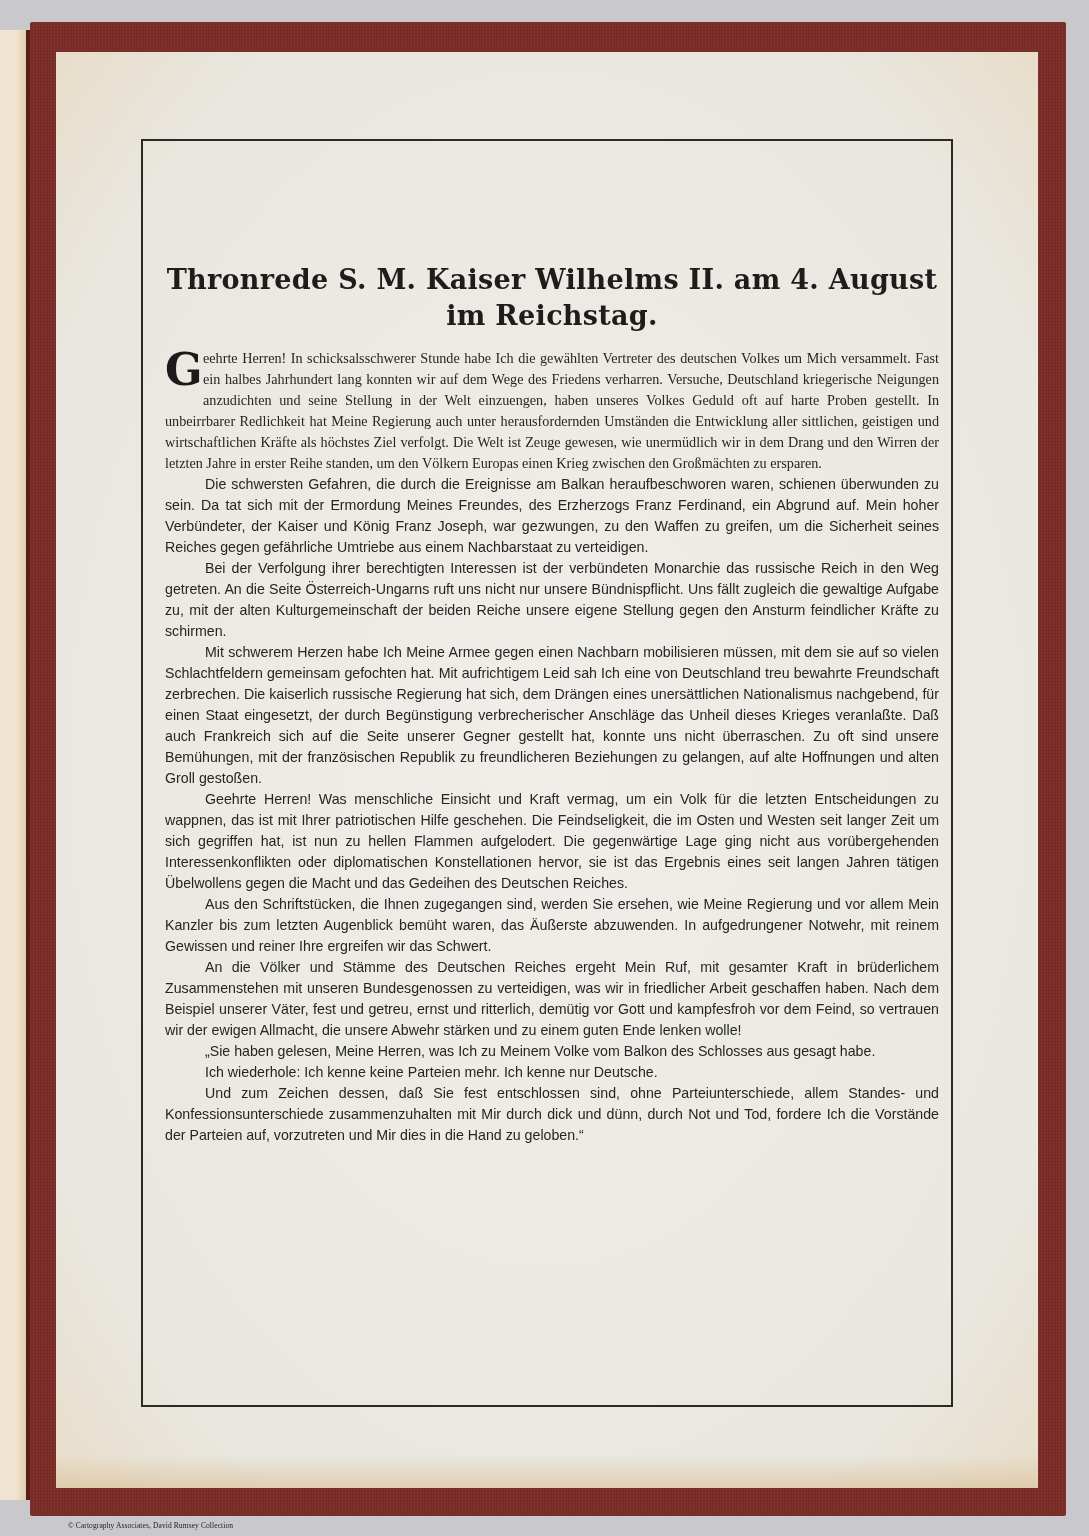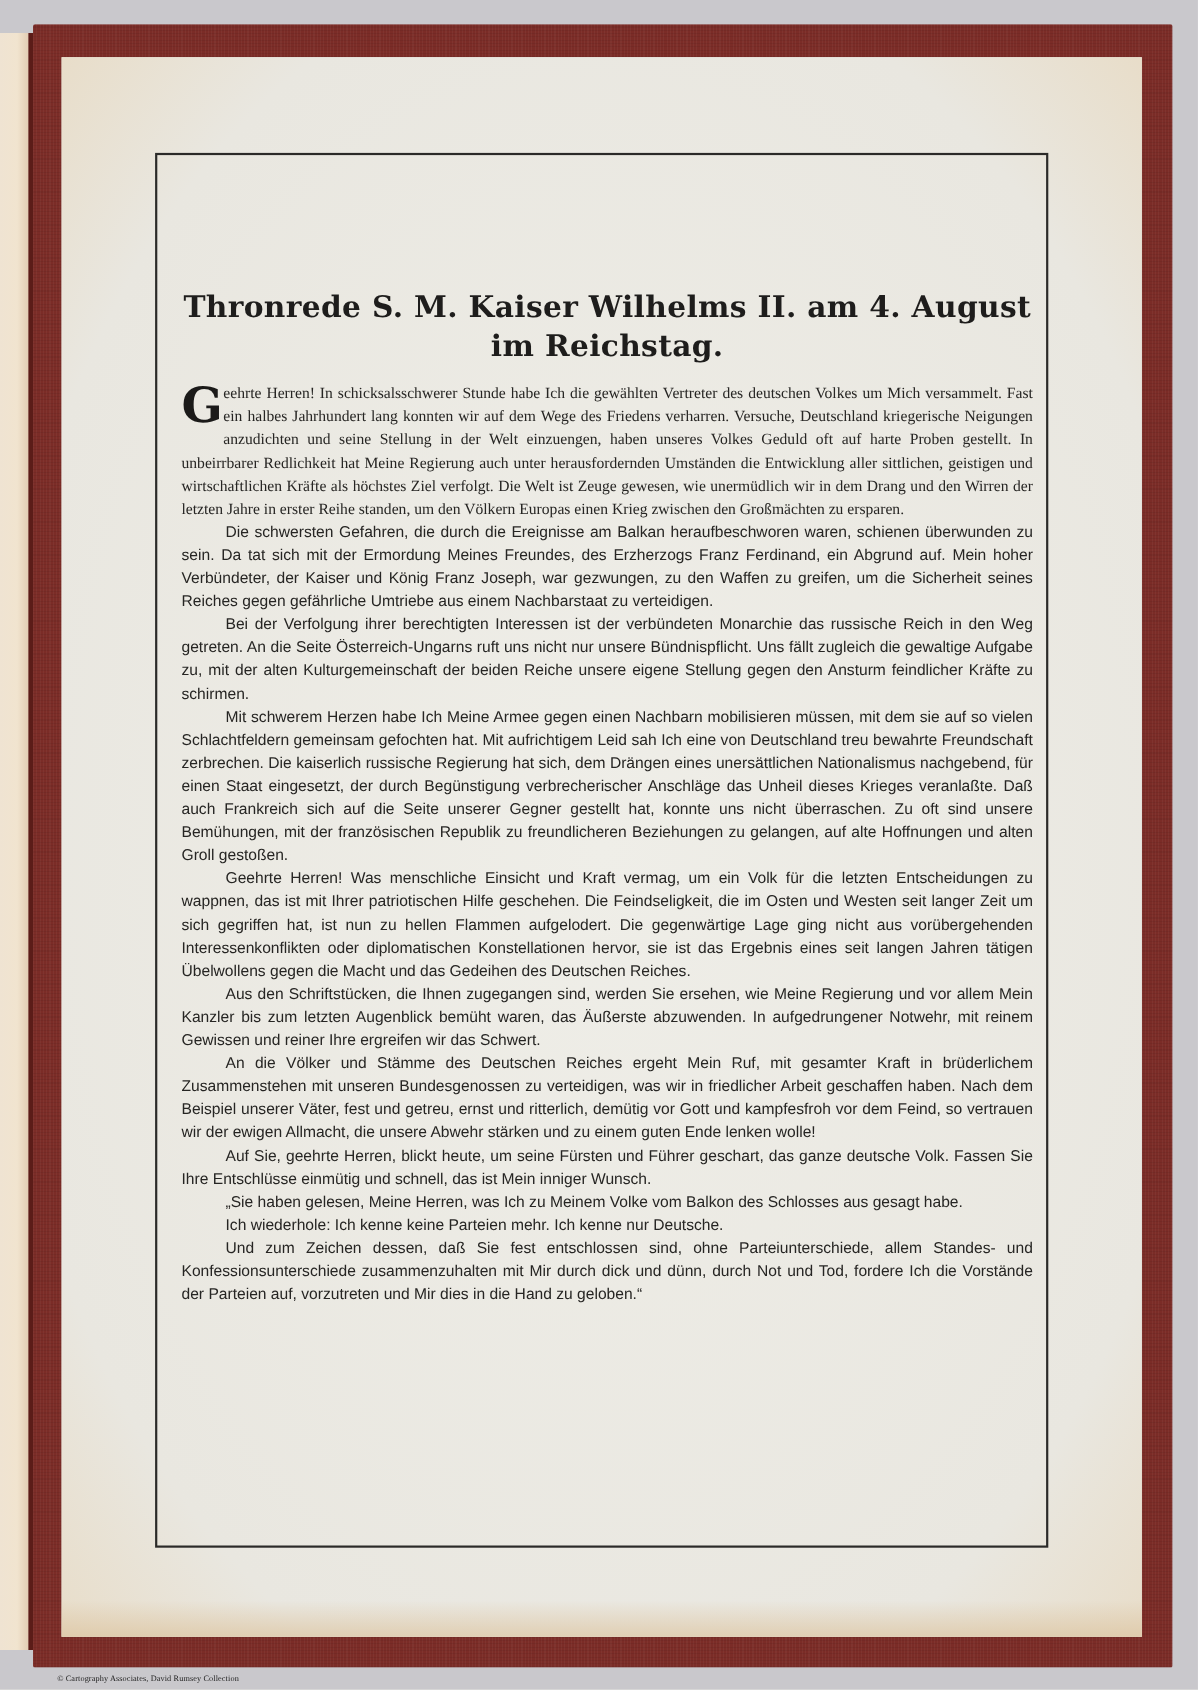--- a/index.html
+++ b/index.html
@@ -65,21 +65,21 @@
     float: left;
     font-family: "DejaVu Serif", serif;
     font-weight: bold;
     font-size: 44px; line-height: 40px;
     width: 34px; height: 42px;
     margin: 2px 4px 0 0;
     color: #1b1a19;
   }
   .first-rest { padding-left: 0; font-family: Liberation Serif, serif; }
   .credit {
-    position: absolute; left: 52px; top: 1521px;
+    position: absolute; left: 68px; top: 1521px;
     font-family: "Liberation Serif", serif;
     font-size: 7.5px; color: #222;
     letter-spacing: 0.1px;
   }
 </style>
 </head>
 <body>
 
 <div class="left-page"></div>
 <div class="left-page-spine"></div>
@@ -95,20 +95,19 @@
   <div>
     <p class="para first">
       <span class="dropcap">G</span><span class="first-rest">eehrte Herren! In schicksalsschwerer Stunde habe Ich die gewählten Vertreter des deutschen Volkes um Mich versammelt. Fast ein halbes Jahrhundert lang konnten wir auf dem Wege des Friedens verharren. Versuche, Deutschland kriegerische Neigungen anzudichten und seine Stellung in der Welt einzuengen, haben unseres Volkes Geduld oft auf harte Proben gestellt. In unbeirrbarer Redlichkeit hat Meine Regierung auch unter herausfordernden Umständen die Entwicklung aller sittlichen, geistigen und wirtschaftlichen Kräfte als höchstes Ziel verfolgt. Die Welt ist Zeuge gewesen, wie unermüdlich wir in dem Drang und den Wirren der letzten Jahre in erster Reihe standen, um den Völkern Europas einen Krieg zwischen den Großmächten zu ersparen.</span>
     </p>
     <p class="para">Die schwersten Gefahren, die durch die Ereignisse am Balkan heraufbeschworen waren, schienen überwunden zu sein. Da tat sich mit der Ermordung Meines Freundes, des Erzherzogs Franz Ferdinand, ein Abgrund auf. Mein hoher Verbündeter, der Kaiser und König Franz Joseph, war gezwungen, zu den Waffen zu greifen, um die Sicherheit seines Reiches gegen gefährliche Umtriebe aus einem Nachbarstaat zu verteidigen.</p>
     <p class="para">Bei der Verfolgung ihrer berechtigten Interessen ist der verbündeten Monarchie das russische Reich in den Weg getreten. An die Seite Österreich-Ungarns ruft uns nicht nur unsere Bündnispflicht. Uns fällt zugleich die gewaltige Aufgabe zu, mit der alten Kulturgemeinschaft der beiden Reiche unsere eigene Stellung gegen den Ansturm feindlicher Kräfte zu schirmen.</p>
     <p class="para">Mit schwerem Herzen habe Ich Meine Armee gegen einen Nachbarn mobilisieren müssen, mit dem sie auf so vielen Schlachtfeldern gemeinsam gefochten hat. Mit aufrichtigem Leid sah Ich eine von Deutschland treu bewahrte Freundschaft zerbrechen. Die kaiserlich russische Regierung hat sich, dem Drängen eines unersättlichen Nationalismus nachgebend, für einen Staat eingesetzt, der durch Begünstigung verbrecherischer Anschläge das Unheil dieses Krieges veranlaßte. Daß auch Frankreich sich auf die Seite unserer Gegner gestellt hat, konnte uns nicht überraschen. Zu oft sind unsere Bemühungen, mit der französischen Republik zu freundlicheren Beziehungen zu gelangen, auf alte Hoffnungen und alten Groll gestoßen.</p>
     <p class="para">Geehrte Herren! Was menschliche Einsicht und Kraft vermag, um ein Volk für die letzten Entscheidungen zu wappnen, das ist mit Ihrer patriotischen Hilfe geschehen. Die Feindseligkeit, die im Osten und Westen seit langer Zeit um sich gegriffen hat, ist nun zu hellen Flammen aufgelodert. Die gegenwärtige Lage ging nicht aus vorübergehenden Interessenkonflikten oder diplomatischen Konstellationen hervor, sie ist das Ergebnis eines seit langen Jahren tätigen Übelwollens gegen die Macht und das Gedeihen des Deutschen Reiches.</p>
     <p class="para">Aus den Schriftstücken, die Ihnen zugegangen sind, werden Sie ersehen, wie Meine Regierung und vor allem Mein Kanzler bis zum letzten Augenblick bemüht waren, das Äußerste abzuwenden. In aufgedrungener Notwehr, mit reinem Gewissen und reiner Ihre ergreifen wir das Schwert.</p>
     <p class="para">An die Völker und Stämme des Deutschen Reiches ergeht Mein Ruf, mit gesamter Kraft in brüderlichem Zusammenstehen mit unseren Bundesgenossen zu verteidigen, was wir in friedlicher Arbeit geschaffen haben. Nach dem Beispiel unserer Väter, fest und getreu, ernst und ritterlich, demütig vor Gott und kampfesfroh vor dem Feind, so vertrauen wir der ewigen Allmacht, die unsere Abwehr stärken und zu einem guten Ende lenken wolle!</p>
-    <p class="para">Auf Sie, geehrte Herren, blickt heute, um seine Fürsten und Führer geschart, das ganze deutsche Volk. Fassen Sie Ihre Entschlüsse einmütig und schnell, das ist Mein inniger Wunsch.</p>
     <p class="para">„Sie haben gelesen, Meine Herren, was Ich zu Meinem Volke vom Balkon des Schlosses aus gesagt habe.</p>
     <p class="para">Ich wiederhole: Ich kenne keine Parteien mehr. Ich kenne nur Deutsche.</p>
     <p class="para">Und zum Zeichen dessen, daß Sie fest entschlossen sind, ohne Parteiunterschiede, allem Standes- und Konfessionsunterschiede zusammenzuhalten mit Mir durch dick und dünn, durch Not und Tod, fordere Ich die Vorstände der Parteien auf, vorzutreten und Mir dies in die Hand zu geloben.“</p>
   </div>
 </div>
 
 <div class="credit">© Cartography Associates, David Rumsey Collection</div>
 
 </body></html>

